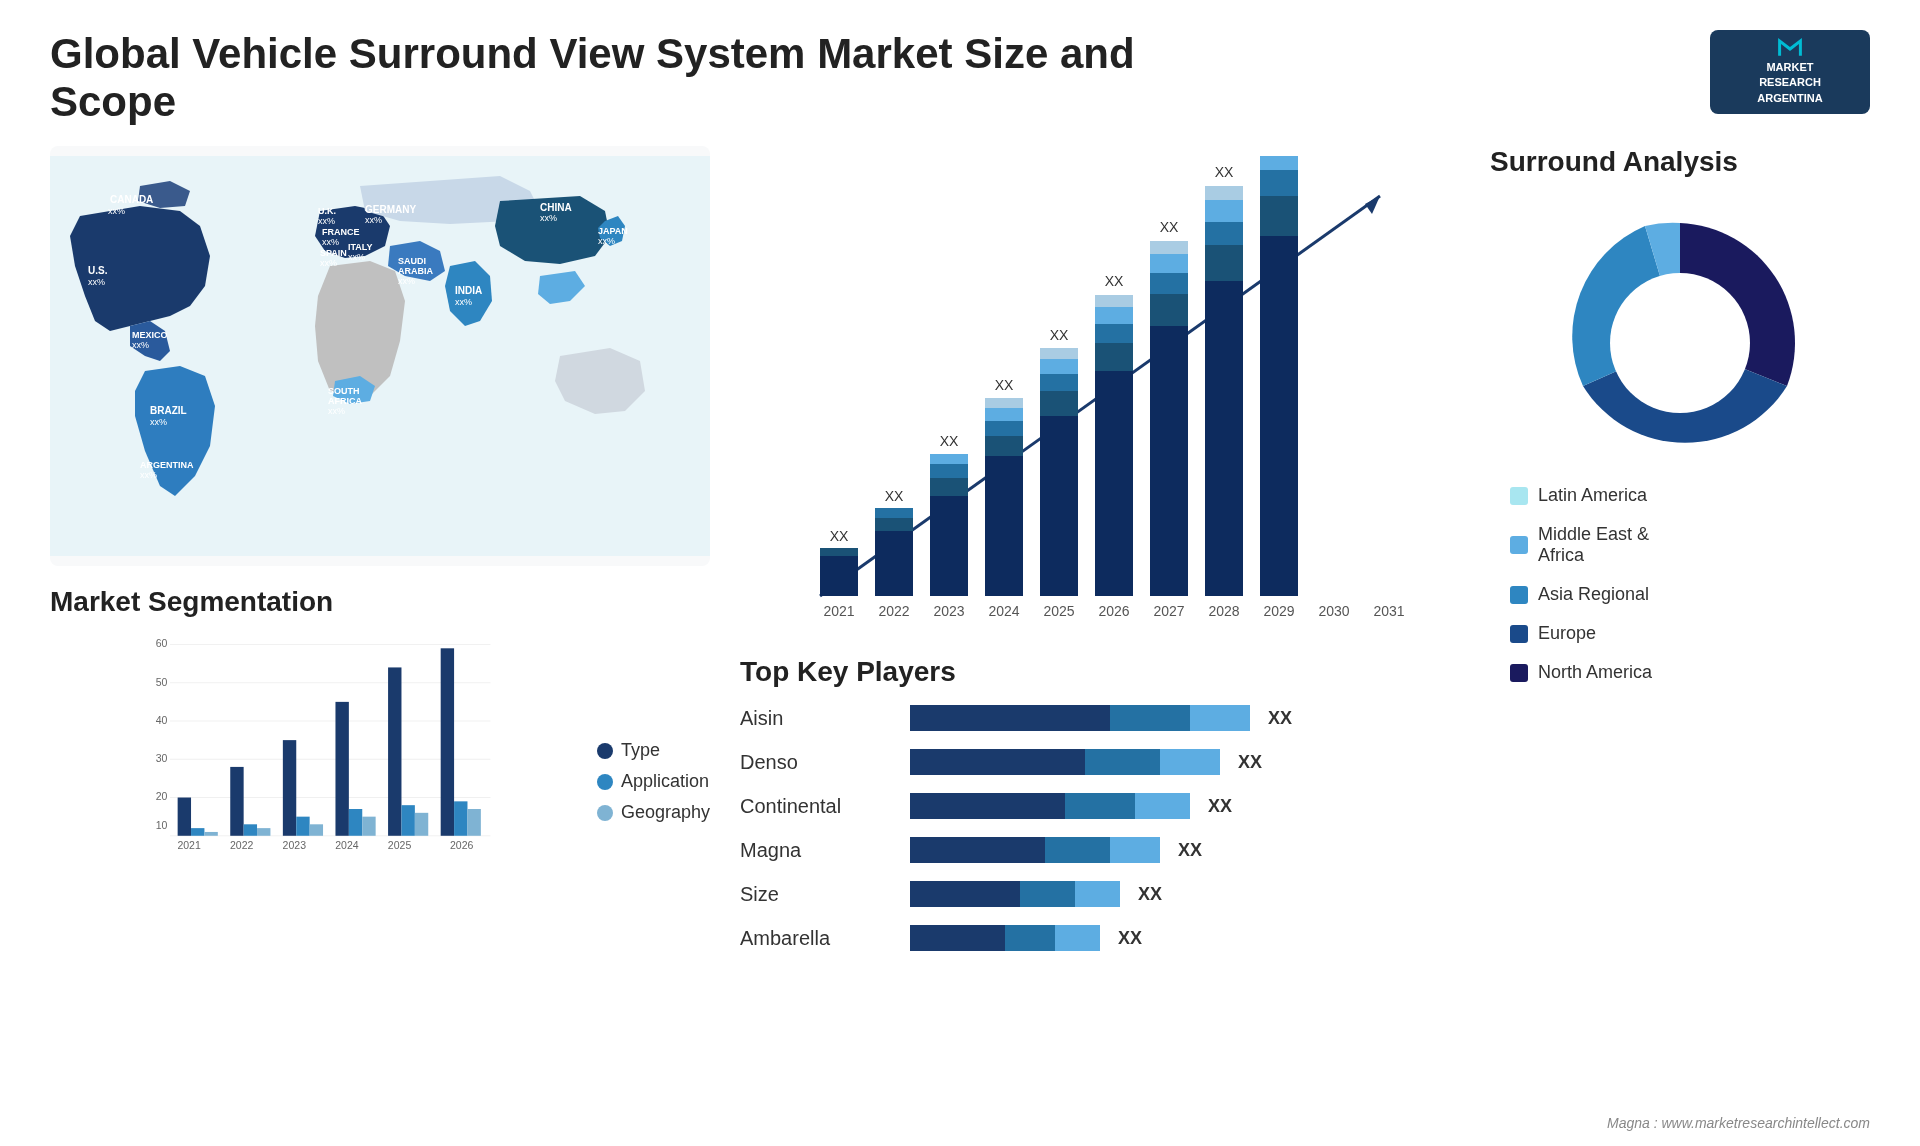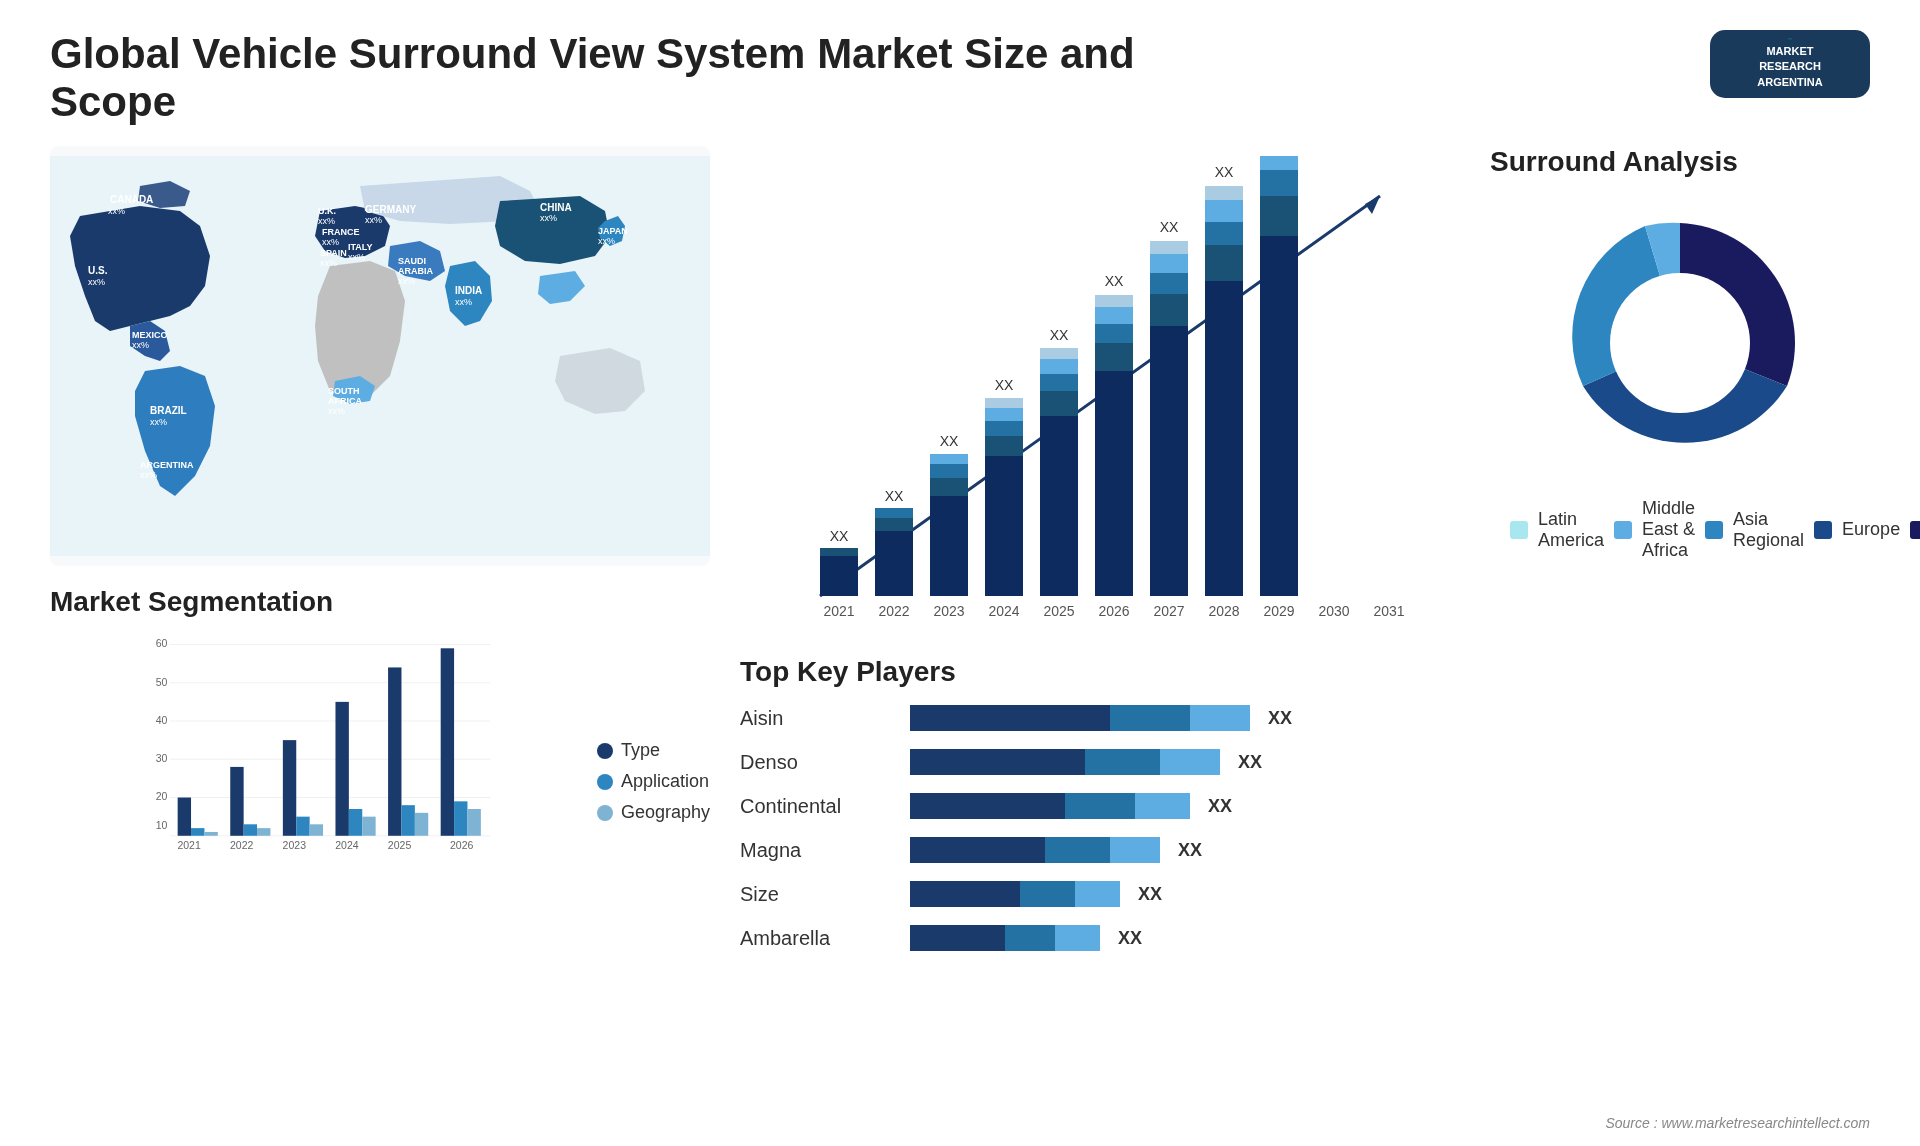--- a/index.html
+++ b/index.html
@@ -31,23 +31,23 @@
       color: #222;
       max-width: 1100px;
     }
     .logo-area {
       display: flex;
       flex-direction: column;
       align-items: center;
     }
     .logo-box {
       width: 160px;
-      height: 68px;
+      height: 84px;
       background: #1a3a5c;
-      border-radius: 15px;
+      border-radius: 8px;
       display: flex;
       flex-direction: column;
       align-items: center;
       justify-content: center;
       padding: 8px;
     }
     .logo-m {
       width: 40px;
       height: 30px;
       margin-bottom: 4px;
@@ -193,23 +193,23 @@
       margin-top: 10px;
     }
     .donut-container {
       position: relative;
       width: 280px;
       height: 280px;
       margin: 0 auto;
     }
     .regional-legend {
       display: flex;
-      flex-direction: row;
-      gap: 10px;
-      margin-top: 15px;
+      flex-direction: column;
+      gap: 18px;
+      margin-top: 2px;
       width: 100%;
       padding-left: 20px;
     }
     .regional-legend-item {
       display: flex;
       align-items: center;
       gap: 10px;
       font-size: 18px;
       color: #333;
     }
@@ -614,15 +614,15 @@
           <div class="regional-legend-item">
             <div class="regional-legend-dot" style="background:#1a1a5e;"></div>
             <span>North America</span>
           </div>
         </div>
       </div>
     </div>
 
   </div>
 
-  <div class="source-text">Source : www.marketresearchintellect.com</div>
+  <div class="source-text">Magna : www.marketresearchintellect.com</div>
 
 </div>
 
 </body></html>

